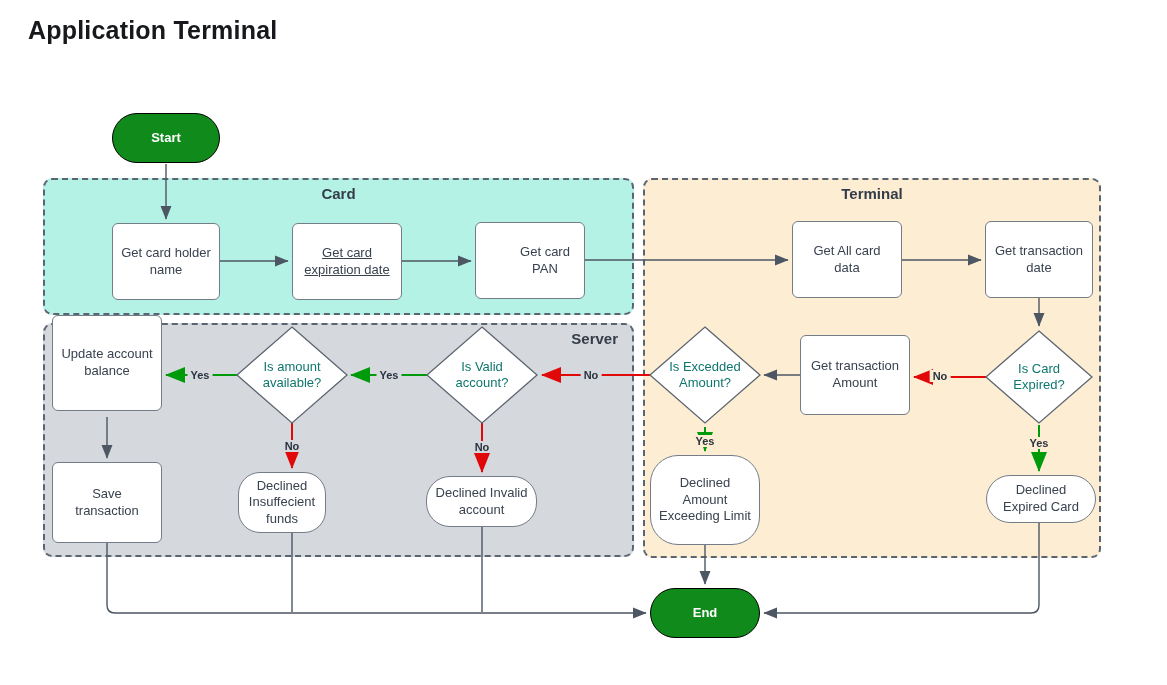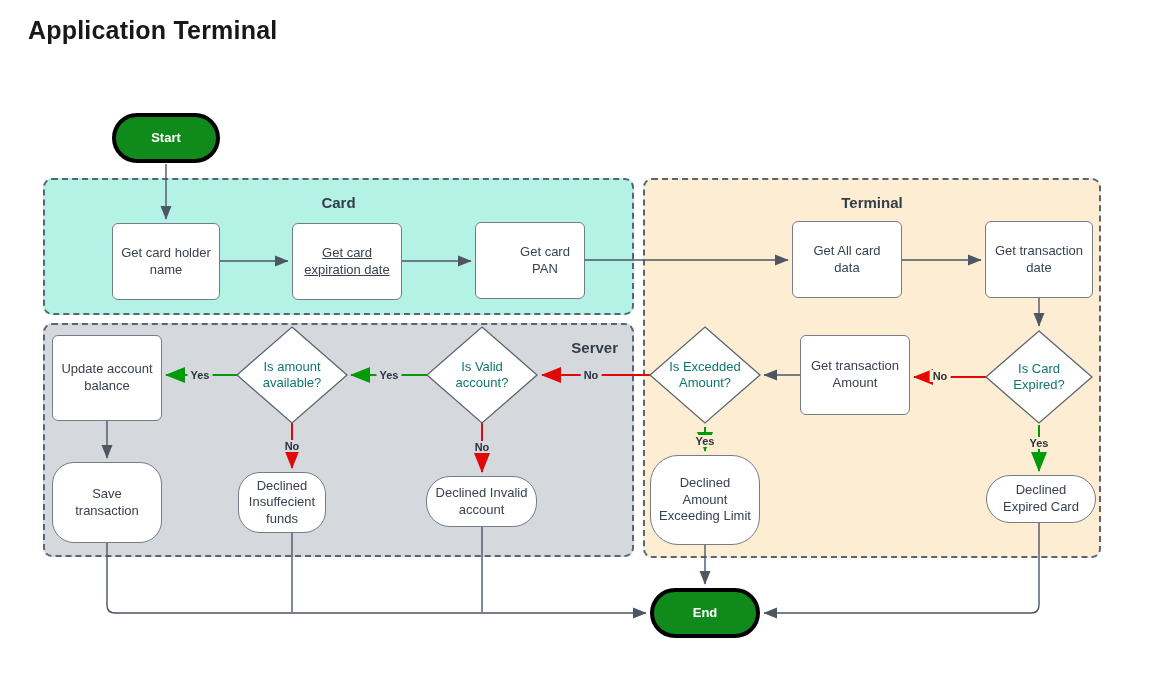--- a/index.html
+++ b/index.html
@@ -3,27 +3,27 @@
 <meta charset="utf-8">
 <style>
   html,body{margin:0;padding:0;background:#ffffff;}
   body{font-family:"Liberation Sans", sans-serif;}
   .canvas{position:relative;width:1167px;height:685px;background:#ffffff;overflow:hidden;}
   .page-title{position:absolute;left:28px;top:16px;margin:0;font-size:25px;font-weight:700;color:#16181c;letter-spacing:.2px;}
   .region{position:absolute;border:2px dashed #5a6472;border-radius:9px;box-sizing:border-box;}
   .region-card{left:43px;top:178px;width:591px;height:137px;background:#b5f2e6;}
   .region-terminal{left:643px;top:178px;width:458px;height:380px;background:#fdeed3;}
   .region-server{left:43px;top:323px;width:591px;height:234px;background:#d5d8dc;}
-  .region-label{position:absolute;top:14px;left:0;width:100%;text-align:center;font-weight:700;font-size:15px;color:#333c49;box-sizing:border-box;}
+  .region-label{position:absolute;top:5px;left:0;width:100%;text-align:center;font-weight:700;font-size:15px;color:#333c49;box-sizing:border-box;}
   .region-server .region-label{text-align:right;padding-right:14px;}
   svg.connectors{position:absolute;left:0;top:0;}
   .node{position:absolute;box-sizing:border-box;display:flex;align-items:center;justify-content:center;text-align:center;font-size:13px;color:#39424f;line-height:1.28;}
   .process{background:#ffffff;border:1px solid #747c87;border-radius:6px;padding:4px 7px;}
   .declined{background:#ffffff;border:1px solid #747c87;border-radius:22px;padding:4px 5px;}
-  .terminator{background:#118a1c;color:#ffffff;font-weight:700;font-size:13px;border-radius:25px;border:4px solid #000000;}
+  .terminator{background:#118a1c;color:#ffffff;font-weight:700;font-size:13px;border-radius:25px;border:1px solid #000000;}
   .diamond-text{position:absolute;transform:translate(-50%,-50%);text-align:center;font-size:13px;color:#0f766e;line-height:1.22;}
   .edge-label{position:absolute;transform:translate(-50%,-50%);font-size:11px;font-weight:700;color:#2a3340;padding:0 3px;white-space:nowrap;}
   .on-gray{background:#d5d8dc;}
   .on-cream{background:#fdeed3;}
 </style>
 </head>
 <body>
 
 <div class="canvas">
 
@@ -94,22 +94,22 @@
   <div class="node terminator" style="left:650px;top:588px;width:110px;height:50px;">End</div>
 
   <div class="node process" style="left:112px;top:223px;width:108px;height:77px;">Get card holder name</div>
   <div class="node process" style="left:292px;top:223px;width:110px;height:77px;text-decoration:underline;">Get card expiration date</div>
   <div class="node process" style="left:475px;top:222px;width:110px;height:77px;padding-left:37px;">Get card PAN</div>
 
   <div class="node process" style="left:792px;top:221px;width:110px;height:77px;">Get All card data</div>
   <div class="node process" style="left:985px;top:221px;width:108px;height:77px;">Get transaction date</div>
   <div class="node process" style="left:800px;top:335px;width:110px;height:80px;">Get transaction Amount</div>
 
-  <div class="node process" style="left:52px;top:335px;width:110px;height:86px;">Update account balance</div>
-  <div class="node process" style="left:52px;top:462px;width:110px;height:81px;border-radius:22px;">Save transaction</div>
+  <div class="node process" style="left:52px;top:315px;width:110px;height:96px;">Update account balance</div>
+  <div class="node process" style="left:52px;top:462px;width:110px;height:81px;">Save transaction</div>
 
   <div class="node declined" style="left:238px;top:472px;width:88px;height:61px;">Declined Insuffecient funds</div>
   <div class="node declined" style="left:426px;top:476px;width:111px;height:51px;border-radius:24px;">Declined Invalid account</div>
   <div class="node declined" style="left:650px;top:455px;width:110px;height:90px;border-radius:28px;">Declined Amount Exceeding Limit</div>
   <div class="node declined" style="left:986px;top:475px;width:110px;height:48px;border-radius:24px;">Declined Expired Card</div>
 
   <div class="diamond-text" style="left:292px;top:375px;width:92px;">Is amount available?</div>
   <div class="diamond-text" style="left:482px;top:375px;width:76px;">Is Valid account?</div>
   <div class="diamond-text" style="left:705px;top:375px;width:86px;">Is Excedded Amount?</div>
   <div class="diamond-text" style="left:1039px;top:377px;width:70px;">Is Card Expired?</div>

